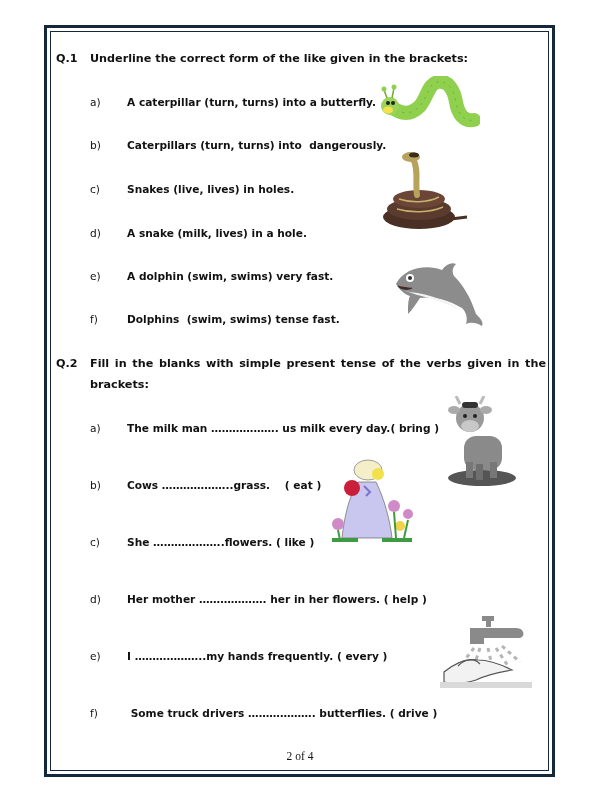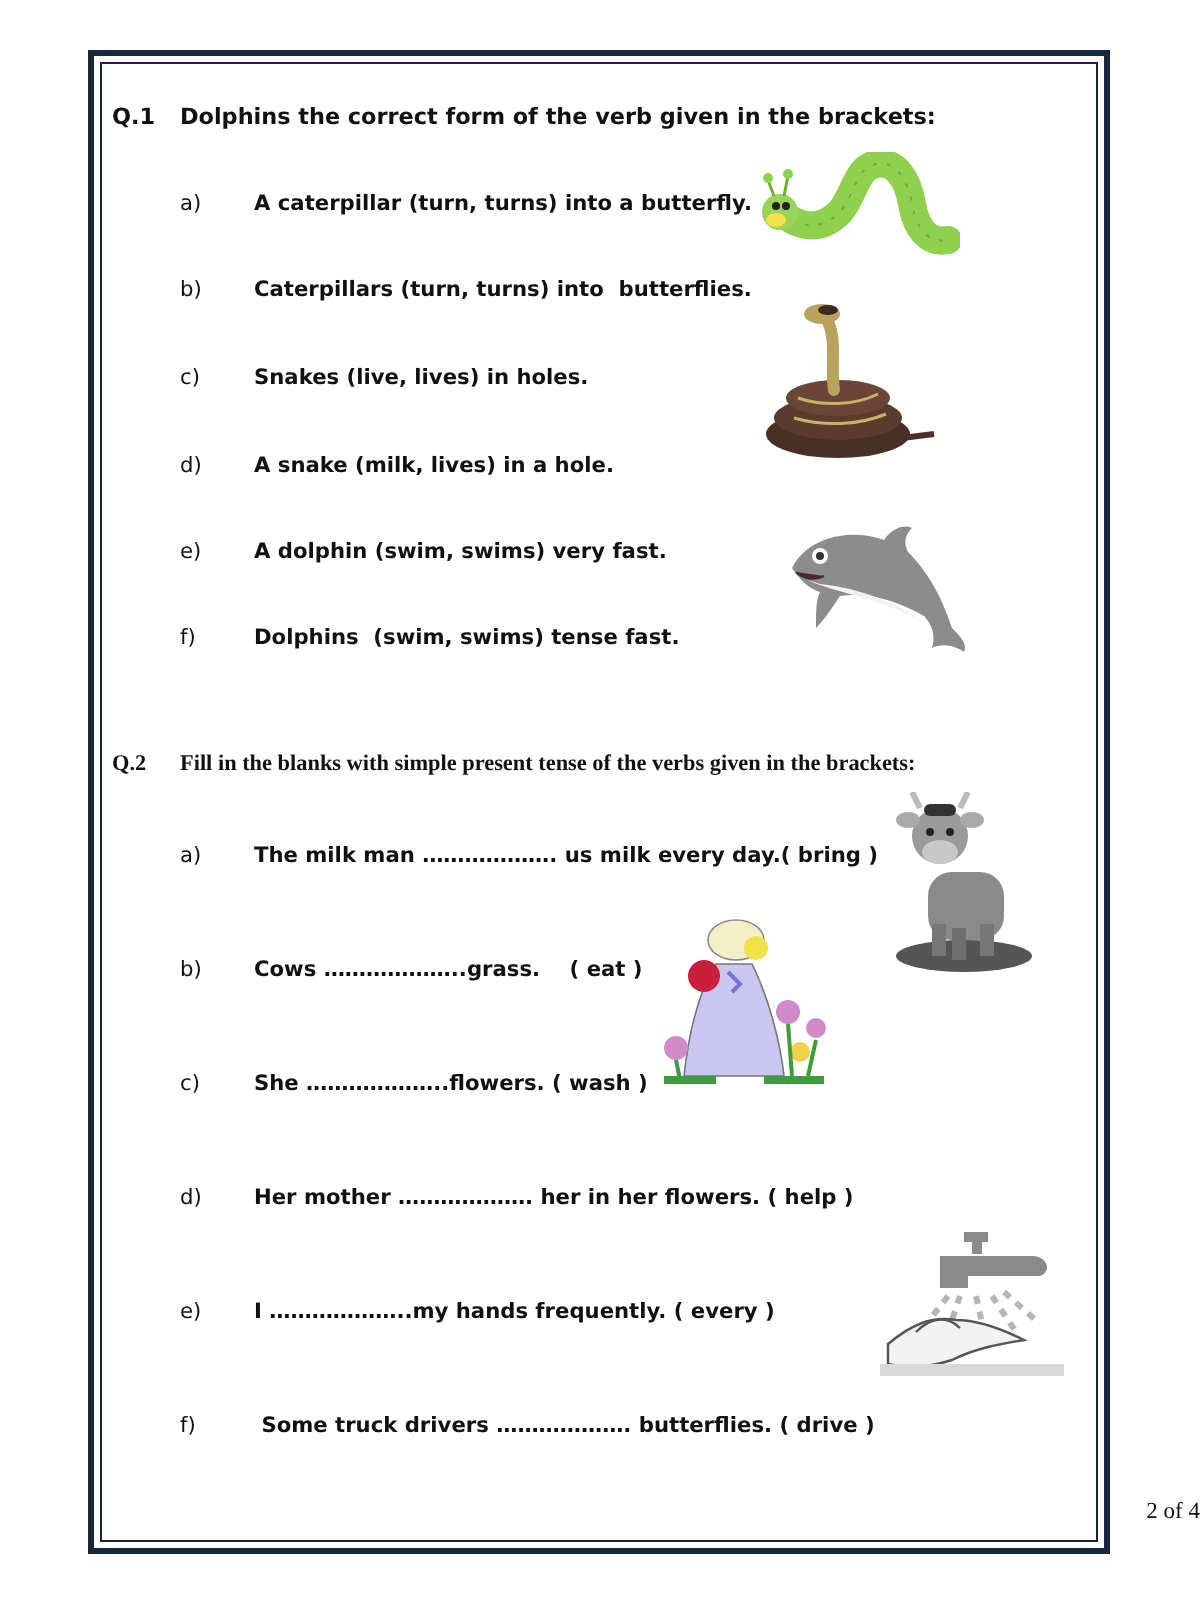--- a/index.html
+++ b/index.html
@@ -9,42 +9,42 @@
                   border: 3px solid #15273a; }
   .inner-border { position: absolute; left: 3px; top: 3px; right: 3px; bottom: 3px;
                   border: 1px solid #15273a; }
   .qhead { position: absolute; left: 56px; font-weight: bold; font-size: 11.2px; line-height: 21px; }
   .qhead .num { position: absolute; left: 0; top: 0; }
   .qhead .txt { position: absolute; left: 34px; top: 0; text-align: justify; text-align-last: left; }
   .item { position: absolute; font-size: 10.6px; line-height: 14px; white-space: pre; }
   .item .lbl { position: absolute; left: 0; top: 0; }
   .item .sent { position: absolute; left: 37px; top: 0; font-weight: bold; }
   .pic { position: absolute; }
-  .footer { position: absolute; left: 0; width: 600px; top: 750px; text-align: right;
+  .footer { position: absolute; left: 0; width: 600px; top: 750px; text-align: center;
             font-family: "Liberation Serif", "DejaVu Serif", serif; font-size: 11.5px; }
 </style>
 </head>
 <body>
 
 <div class="outer-border">
   <div class="inner-border"></div>
 </div>
 
 <div class="qhead" style="top:48px; width:490px; height:21px;">
   <span class="num">Q.1</span>
-  <span class="txt" style="width:456px;">Dolphins the correct form of the verb given in the brackets:</span>
+  <span class="txt" style="width:456px;">Underline the correct form of the like given in the brackets:</span>
 </div>
 
 <div class="item" style="left:90px; top:95px;">
   <span class="lbl">a)</span>
   <span class="sent">A caterpillar (turn, turns) into a butterfly.</span>
 </div>
 <div class="item" style="left:90px; top:138px;">
   <span class="lbl">b)</span>
-  <span class="sent">Caterpillars (turn, turns) into  butterflies.</span>
+  <span class="sent">Caterpillars (turn, turns) into  dangerously.</span>
 </div>
 <div class="item" style="left:90px; top:182px;">
   <span class="lbl">c)</span>
   <span class="sent">Snakes (live, lives) in holes.</span>
 </div>
 <div class="item" style="left:90px; top:226px;">
   <span class="lbl">d)</span>
   <span class="sent">A snake (milk, lives) in a hole.</span>
 </div>
 <div class="item" style="left:90px; top:269px;">
@@ -82,36 +82,36 @@
 </svg>
 
 <svg class="pic" style="left:390px; top:256px;" width="95" height="75" viewBox="0 0 95 75">
   <path d="M6,28 C14,12 36,8 52,14 C56,8 62,6 66,8 C62,12 62,16 64,20 C76,32 82,46 86,58 C90,62 94,66 92,70 C86,66 80,66 76,68 C78,62 76,56 72,52 C58,44 44,40 30,42 C26,48 22,54 18,58 C18,50 18,44 20,40 C14,38 10,34 6,28 Z" fill="#8c8c8c"></path>
   <path d="M14,34 C26,40 46,42 70,54 C60,46 40,38 20,36 Z" fill="#f2f2f2"></path>
   <circle cx="20" cy="22" r="4" fill="#fff"></circle>
     <circle cx="20" cy="22" r="2" fill="#333"></circle>
   <path d="M8,30 C12,34 18,34 22,32" stroke="#333" stroke-width="1.2" fill="#5a1f1f"></path>
 </svg>
 
-<div class="qhead" style="top:372px; width:490px; height:42px;font-family:Liberation Serif, serif;">
+<div class="qhead" style="top:353px; width:490px; height:42px;">
   <span class="num">Q.2</span>
   <span class="txt" style="width:456px;">Fill in the blanks with simple present tense of the verbs given in the brackets:</span>
 </div>
 
 <div class="item" style="left:90px; top:421px;">
   <span class="lbl">a)</span>
   <span class="sent">The milk man ………………. us milk every day.( bring )</span>
 </div>
 <div class="item" style="left:90px; top:478px;">
   <span class="lbl">b)</span>
   <span class="sent">Cows ………………..grass.    ( eat )</span>
 </div>
 <div class="item" style="left:90px; top:535px;">
   <span class="lbl">c)</span>
-  <span class="sent">She ………………..flowers. ( wash )</span>
+  <span class="sent">She ………………..flowers. ( like )</span>
 </div>
 <div class="item" style="left:90px; top:592px;">
   <span class="lbl">d)</span>
   <span class="sent">Her mother ………………. her in her flowers. ( help )</span>
 </div>
 <div class="item" style="left:90px; top:649px;">
   <span class="lbl">e)</span>
   <span class="sent">I ………………..my hands frequently. ( every )</span>
 </div>
 <div class="item" style="left:90px; top:706px;">

